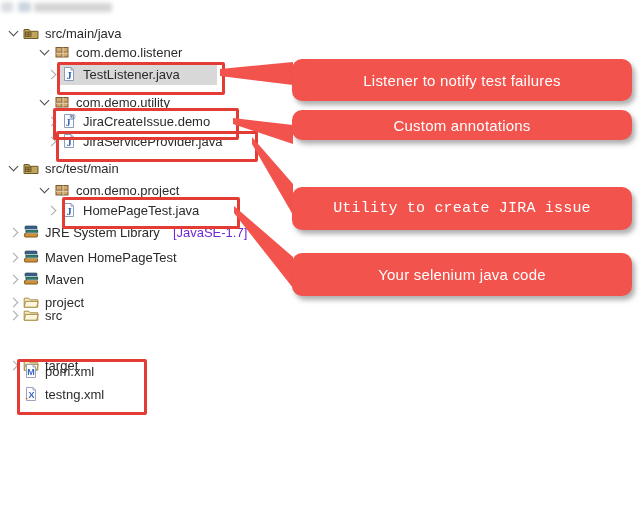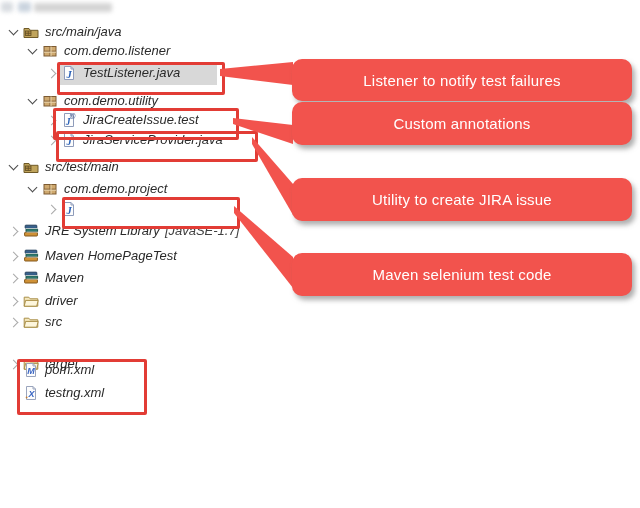--- a/index.html
+++ b/index.html
@@ -5,38 +5,38 @@
   html,body{margin:0;padding:0;}
   body{
     width:640px;height:508px;position:relative;overflow:hidden;
     background:#ffffff;
     font-family:"Liberation Sans", sans-serif;
   }
   .stage{position:absolute;inset:0;}
 
   
   .row{
-    position:absolute;height:18px;display:flex;
-    font-size:13px;color:#2a2a2a;white-space:nowrap;z-index:2;font-style:italic;
-  }
-  .lvl1{left:6px;}  .lvl2{left:25px;}  .lvl3{left:44px;}
+    position:absolute;height:18px;display:flex;align-items:center;
+    font-size:13px;color:#2a2a2a;white-space:nowrap;z-index:2;
+  }
+  .lvl1{left:6px;}  .lvl2{left:37px;}  .lvl3{left:44px;}
   .chev{width:16px;height:16px;position:relative;flex:none;}
   .chev.exp::after{
     content:"";position:absolute;left:4px;top:3px;width:6px;height:6px;
     border-right:1.6px solid #4a4a4a;border-bottom:1.6px solid #4a4a4a;
     transform:rotate(45deg);
   }
   .chev.col::after{
     content:"";position:absolute;left:4px;top:5px;width:6px;height:6px;
     border-right:1.6px solid #a9a9a9;border-bottom:1.6px solid #a9a9a9;
     transform:rotate(-45deg);
   }
   .ticon{width:17px;height:16px;display:inline-flex;align-items:center;justify-content:center;flex:none;margin-right:4px;}
   .lbl{padding:0 2px;}
-  .dec{color:#404040;margin-left:5px;}
+  .dec{color:#6d28d9;margin-left:13px;}
 
   
   .sel{position:absolute;left:60px;top:64px;width:157px;height:21px;background:#d8d8d8;z-index:1;}
 
   
   .blurblob{position:absolute;filter:blur(2px);opacity:.75;border-radius:2px;}
   .bb1{left:1px;top:2px;width:12px;height:10px;background:#ccd1d7;}
   .bb2{left:18px;top:2px;width:13px;height:10px;background:#b9c6d4;}
   .bb3{left:34px;top:3px;width:78px;height:9px;background:#c6c6c6;}
 
@@ -51,22 +51,22 @@
   
   .connectors{position:absolute;inset:0;z-index:4;pointer-events:none;}
 
   
   .callout{
     position:absolute;left:292px;width:340px;background:#f2534d;border-radius:10px;
     color:#ffffff;font-size:15px;display:flex;align-items:center;justify-content:center;
     z-index:5;box-shadow:3px 4px 5px rgba(110,110,110,.55);letter-spacing:.2px;
   }
   .c1{top:59px;height:42px;}
-  .c2{top:102px;height:43px;}
-  .c3{top:178px;height:43px;}
+  .c2{top:110px;height:30px;}
+  .c3{top:187px;height:43px;font-family:Liberation Mono, monospace;}
   .c4{top:253px;height:43px;}
 
   svg text{user-select:none;}
 </style>
 </head>
 <body>
 
 <div class="stage">
 
   <div class="sel"></div>
@@ -128,21 +128,21 @@
   <div class="row lvl3" style="top:112px">
     <span class="chev col"></span>
     <span class="ticon">
       <svg width="16" height="16" viewBox="0 0 16 16">
           <path d="M3.5 1.5 H10 l2.5 2.5 V14.5 H3.5 Z" fill="#fdfdfd" stroke="#8f9cba"></path>
           <path d="M10 1.5 V4 h2.5" fill="none" stroke="#8f9cba"></path>
           <text x="7" y="13" text-anchor="middle" font-size="9.5" font-weight="bold" font-family="Liberation Serif, serif" fill="#2b62b8">J</text>
           <text x="11.6" y="6.2" text-anchor="middle" font-size="6.5" fill="#5a6f9e">@</text>
         </svg>
     </span>
-    <span class="lbl">JiraCreateIssue.test</span>
+    <span class="lbl">JiraCreateIssue.demo</span>
   </div>
 
   <div class="row lvl3" style="top:132px">
     <span class="chev col"></span>
     <span class="ticon">
       <svg width="16" height="16" viewBox="0 0 16 16">
           <path d="M3.5 1.5 H10 l2.5 2.5 V14.5 H3.5 Z" fill="#fdfdfd" stroke="#8f9cba"></path>
           <path d="M10 1.5 V4 h2.5" fill="none" stroke="#8f9cba"></path>
           <text x="8" y="12.5" text-anchor="middle" font-size="10.5" font-weight="bold" font-family="Liberation Serif, serif" fill="#2b62b8">J</text>
         </svg>
@@ -176,20 +176,21 @@
 
   <div class="row lvl3" style="top:201px">
     <span class="chev col"></span>
     <span class="ticon">
       <svg width="16" height="16" viewBox="0 0 16 16">
           <path d="M3.5 1.5 H10 l2.5 2.5 V14.5 H3.5 Z" fill="#fdfdfd" stroke="#8f9cba"></path>
           <path d="M10 1.5 V4 h2.5" fill="none" stroke="#8f9cba"></path>
           <text x="8" y="12.5" text-anchor="middle" font-size="10.5" font-weight="bold" font-family="Liberation Serif, serif" fill="#2b62b8">J</text>
         </svg>
     </span>
+    <span class="lbl">HomePageTest.java</span>
   </div>
 
   <div class="row lvl1" style="top:223px">
     <span class="chev col"></span>
     <span class="ticon">
       <svg width="16" height="16" viewBox="0 0 16 16">
           <rect x="2.2" y="2.2" width="11.6" height="3.2" rx="0.6" fill="#38618c" stroke="#223e5c"></rect>
           <rect x="3" y="5.8" width="11.6" height="3.2" rx="0.6" fill="#2e7a6e" stroke="#1c4f47"></rect>
           <rect x="1.6" y="9.4" width="12.8" height="3.6" rx="0.6" fill="#cf9136" stroke="#84591c"></rect>
           <path d="M2.6 5.5 h11.6 M3.4 9.1 h11.2" stroke="#f5f5f5" stroke-width=".7"></path>
@@ -225,24 +226,24 @@
   </div>
 
   <div class="row lvl1" style="top:293px">
     <span class="chev col"></span>
     <span class="ticon">
       <svg width="16" height="16" viewBox="0 0 16 16">
           <path d="M1.2 4.2 h4.6 l1.4 1.6 h7.6 v7.4 H1.2 Z" fill="#f4e7bd" stroke="#a98e47"></path>
           <path d="M2.6 7.4 h12.6 l-1.5 5.8 H1.2 Z" fill="#fdf6dc" stroke="#a98e47"></path>
         </svg>
     </span>
-    <span class="lbl">driver</span>
-  </div>
-
-  <div class="row lvl1" style="top:314px">
+    <span class="lbl">project</span>
+  </div>
+
+  <div class="row lvl1" style="top:306px">
     <span class="chev col"></span>
     <span class="ticon">
       <svg width="16" height="16" viewBox="0 0 16 16">
           <path d="M1.2 4.2 h4.6 l1.4 1.6 h7.6 v7.4 H1.2 Z" fill="#f4e7bd" stroke="#a98e47"></path>
           <path d="M2.6 7.4 h12.6 l-1.5 5.8 H1.2 Z" fill="#fdf6dc" stroke="#a98e47"></path>
         </svg>
     </span>
     <span class="lbl">src</span>
   </div>
 
@@ -298,16 +299,16 @@
   <div class="callout c1">
     <span>Listener to notify test failures</span>
   </div>
   <div class="callout c2">
     <span>Custom annotations</span>
   </div>
   <div class="callout c3">
     <span>Utility to create JIRA issue</span>
   </div>
   <div class="callout c4">
-    <span>Maven selenium test code</span>
+    <span>Your selenium java code</span>
   </div>
 
 </div>
 
 </body></html>

